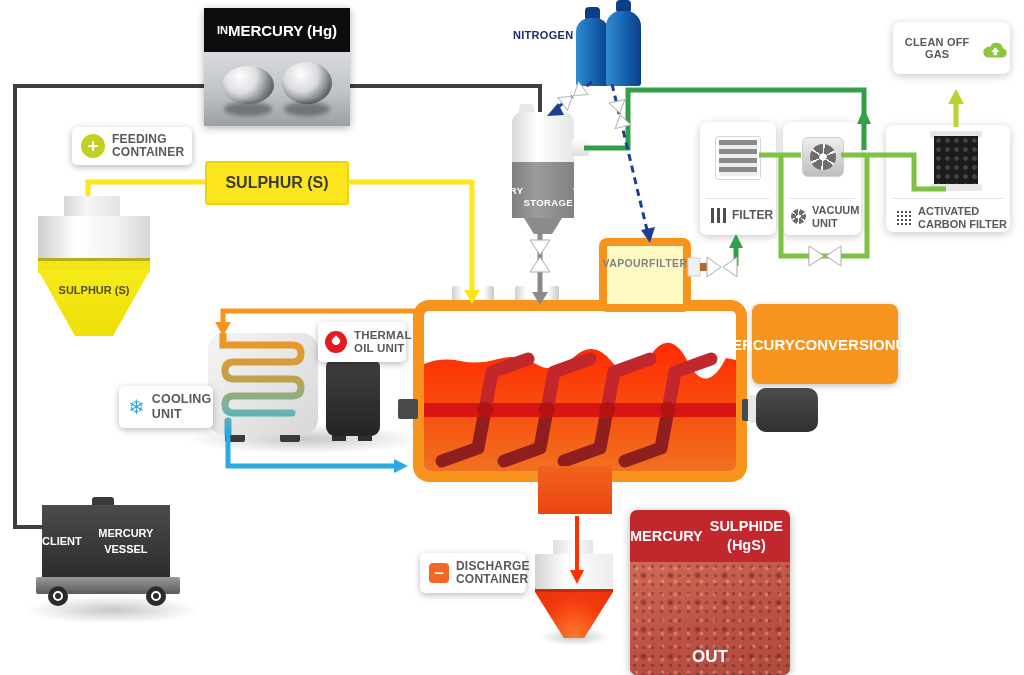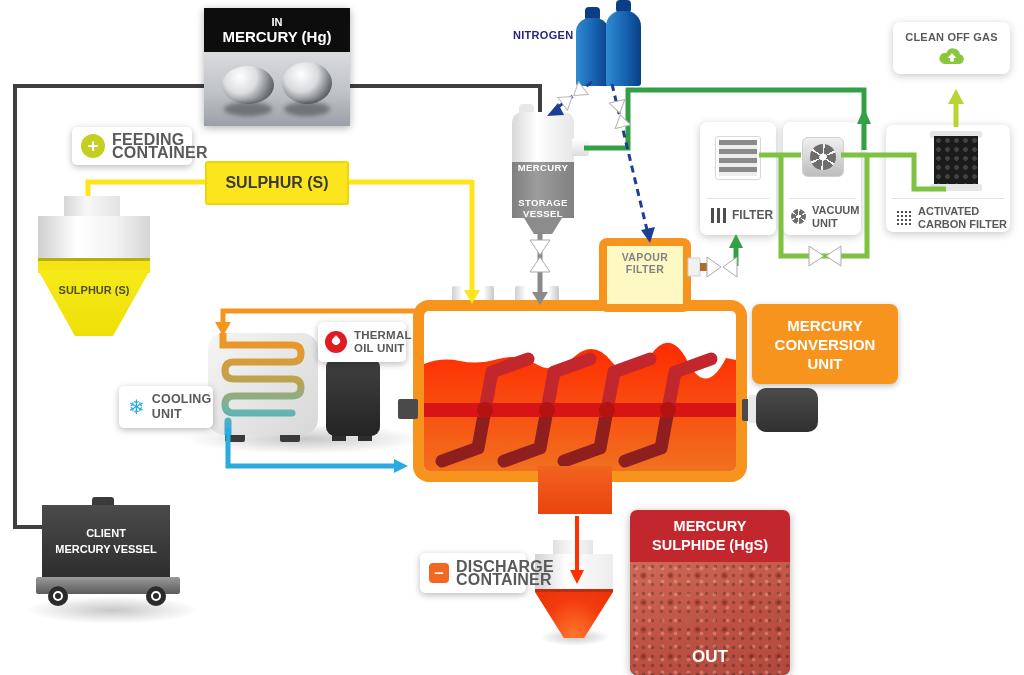--- a/index.html
+++ b/index.html
@@ -2,27 +2,27 @@
 <html><head>
 <meta charset="utf-8">
 <style>
   html,body{margin:0;padding:0;background:#fff;}
   #canvas{position:relative;width:1024px;height:675px;background:#fff;overflow:hidden;
           font-family:"Liberation Sans", sans-serif;}
   .layer{position:absolute;left:0;top:0;pointer-events:none;}
   .abs{position:absolute;}
   .card{position:absolute;background:#fff;border-radius:5px;box-shadow:0 2px 7px rgba(0,0,0,.28);
         display:flex;align-items:center;gap:7px;padding:0 9px;box-sizing:border-box;}
-  .card .txt{font-weight:700;color:#58595B;font-size:16px;line-height:13px;letter-spacing:.2px;}
+  .card .txt{font-weight:700;color:#58595B;font-size:12px;line-height:13px;letter-spacing:.2px;}
   .whitebox{position:absolute;background:#fff;border-radius:7px;box-shadow:0 2px 8px rgba(0,0,0,.22);
             box-sizing:border-box;}
   .boxlbl{position:absolute;display:flex;align-items:center;gap:6px;font-weight:700;color:#58595B;
           font-size:11px;line-height:12.5px;}
   .divider{position:absolute;height:1px;background:#e3e3e3;left:6px;right:6px;}
-  .ctr{display:flex;flex-direction:column;align-items:center;justify-content:center;text-align:center;}
+  .ctr{display:flex;align-items:center;justify-content:center;text-align:center;}
   .plus-circle{width:24px;height:24px;border-radius:50%;background:#c3d021;color:#fff;font-size:19px;
                font-weight:700;display:flex;align-items:center;justify-content:center;flex:0 0 auto;}
   .minus-sq{width:20px;height:20px;border-radius:4px;background:#f26722;color:#fff;font-size:17px;
             font-weight:700;display:flex;align-items:center;justify-content:center;flex:0 0 auto;}
   .drop-circle{width:22px;height:22px;border-radius:50%;background:#e11b22;position:relative;flex:0 0 auto;}
   .drop-circle::after{content:"";position:absolute;left:7px;top:6px;width:8px;height:8px;background:#fff;
             border-radius:0 50% 50% 50%;transform:rotate(45deg);}
   .snow{color:#29ABE2;font-size:20px;line-height:20px;flex:0 0 auto;}
   .bars-icon{width:46px;height:44px;border:1px solid #d8d8d8;border-radius:3px;
              background:repeating-linear-gradient(180deg,#8a8a8a 0 5px,#ededed 5px 9px);

